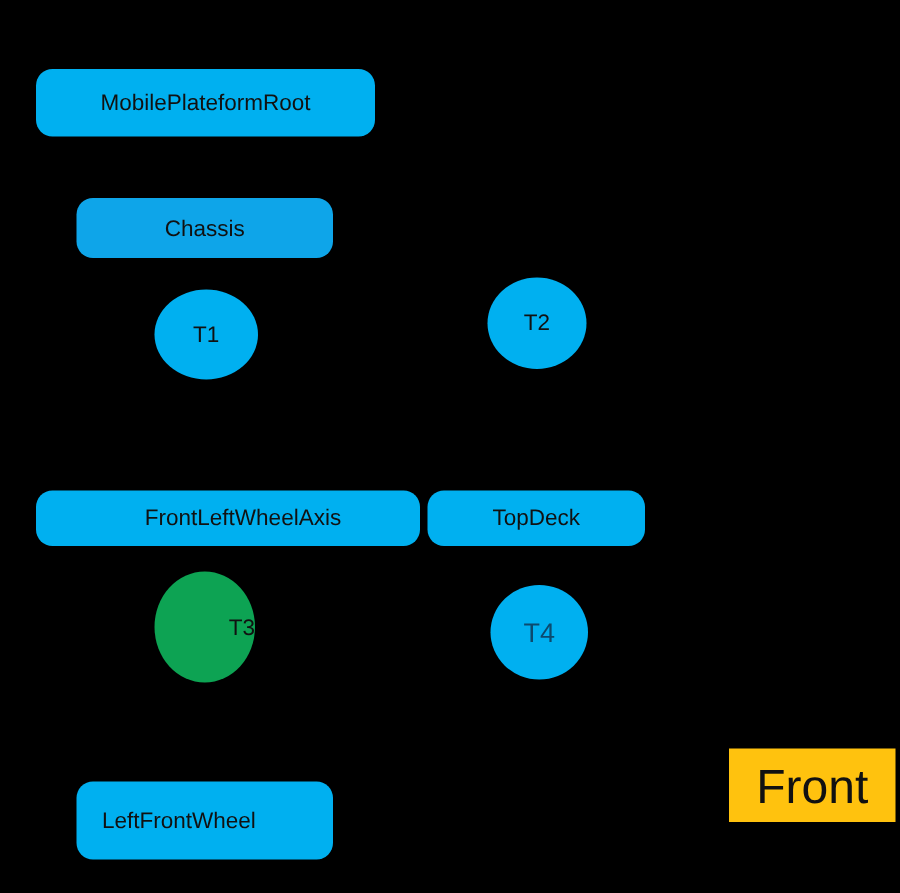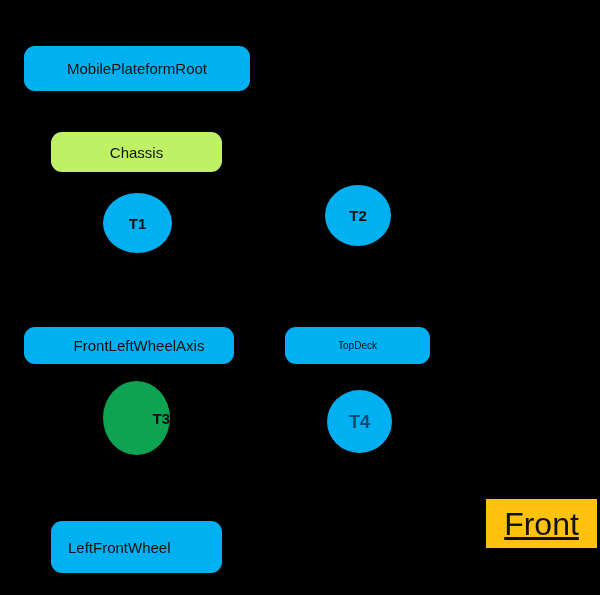--- a/index.html
+++ b/index.html
@@ -31,54 +31,53 @@
     -webkit-font-smoothing: antialiased;
   }
   
   .node-link {
     border-radius: 11px;
     margin-top: 24px;
   }
   
   .node-joint {
     border-radius: 50%;
-    font-weight: bold;
   }
   
   .node-frame {
     border-radius: 0;
   }
 </style>
 </head>
 <body>
 
 <div id="canvas" style="background: rgb(0, 0, 0);">
     <div class="node node-link" style="left: 24px; top: 22px; width: 226px; height: 45px; background: rgb(0, 176, 240); color: rgb(17, 17, 17); font-size: 15px;">
       <span>MobilePlateformRoot</span>
     </div>
-    <div class="node node-link" style="left: 51px; top: 108px; width: 171px; height: 40px; background: #bef264; color: rgb(17, 17, 17); font-size: 15px;">
+    <div class="node node-link" style="left: 51px; top: 108px; width: 171px; height: 40px; background: #0ea5e9; color: rgb(17, 17, 17); font-size: 15px;">
       <span>Chassis</span>
     </div>
     <div class="node node-joint" style="left: 103px; top: 193px; width: 69px; height: 60px; background: rgb(0, 176, 240); color: rgb(17, 17, 17); font-size: 15px;">
       <span>T1</span>
     </div>
     <div class="node node-joint" style="left: 325px; top: 185px; width: 66px; height: 61px; background: rgb(0, 176, 240); color: rgb(17, 17, 17); font-size: 15px;">
       <span>T2</span>
     </div>
-    <div class="node node-link" style="left: 24px; top: 303px; width: 210px; height: 37px; background: rgb(0, 176, 240); color: rgb(17, 17, 17); font-size: 15px; padding-left: 20px;">
+    <div class="node node-link" style="left: 24px; top: 303px; width: 256px; height: 37px; background: rgb(0, 176, 240); color: rgb(17, 17, 17); font-size: 15px; padding-left: 20px;">
       <span>FrontLeftWheelAxis</span>
     </div>
-    <div class="node node-link" style="left: 285px; top: 303px; width: 145px; height: 37px; background: rgb(0, 176, 240); color: rgb(17, 17, 17); font-size: 10px;">
+    <div class="node node-link" style="left: 285px; top: 303px; width: 145px; height: 37px; background: rgb(0, 176, 240); color: rgb(17, 17, 17); font-size: 15px;">
       <span>TopDeck</span>
     </div>
     <div class="node node-joint" style="left: 103px; top: 381px; width: 67px; height: 74px; background: rgb(13, 163, 83); color: rgb(17, 17, 17); font-size: 15px; justify-content: flex-end;">
       <span>T3</span>
     </div>
     <div class="node node-joint" style="left: 327px; top: 390px; width: 65px; height: 63px; background: rgb(0, 176, 240); color: #0c4a6e; font-size: 18px;">
       <span>T4</span>
     </div>
     <div class="node node-link" style="left: 51px; top: 497px; width: 171px; height: 52px; background: rgb(0, 176, 240); color: rgb(17, 17, 17); font-size: 15px; justify-content: flex-start; padding-left: 17px;">
       <span>LeftFrontWheel</span>
     </div>
-    <div class="node node-frame" style="left: 486px; top: 499px; width: 111px; height: 49px; background: rgb(255, 194, 14); color: rgb(17, 17, 17); font-size: 32px; text-decoration: underline;">
+    <div class="node node-frame" style="left: 486px; top: 499px; width: 111px; height: 49px; background: rgb(255, 194, 14); color: rgb(17, 17, 17); font-size: 32px;">
       <span>Front</span>
     </div>
   </div>
 
 </body></html>

